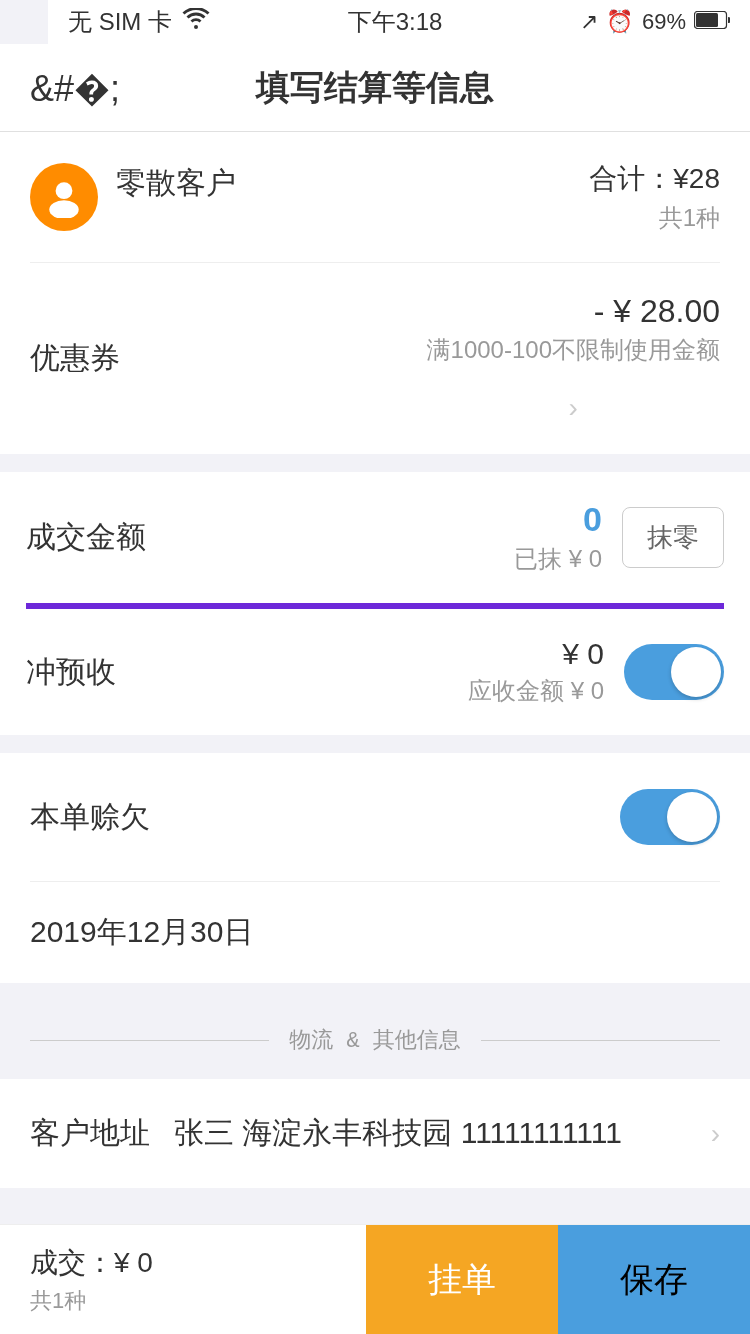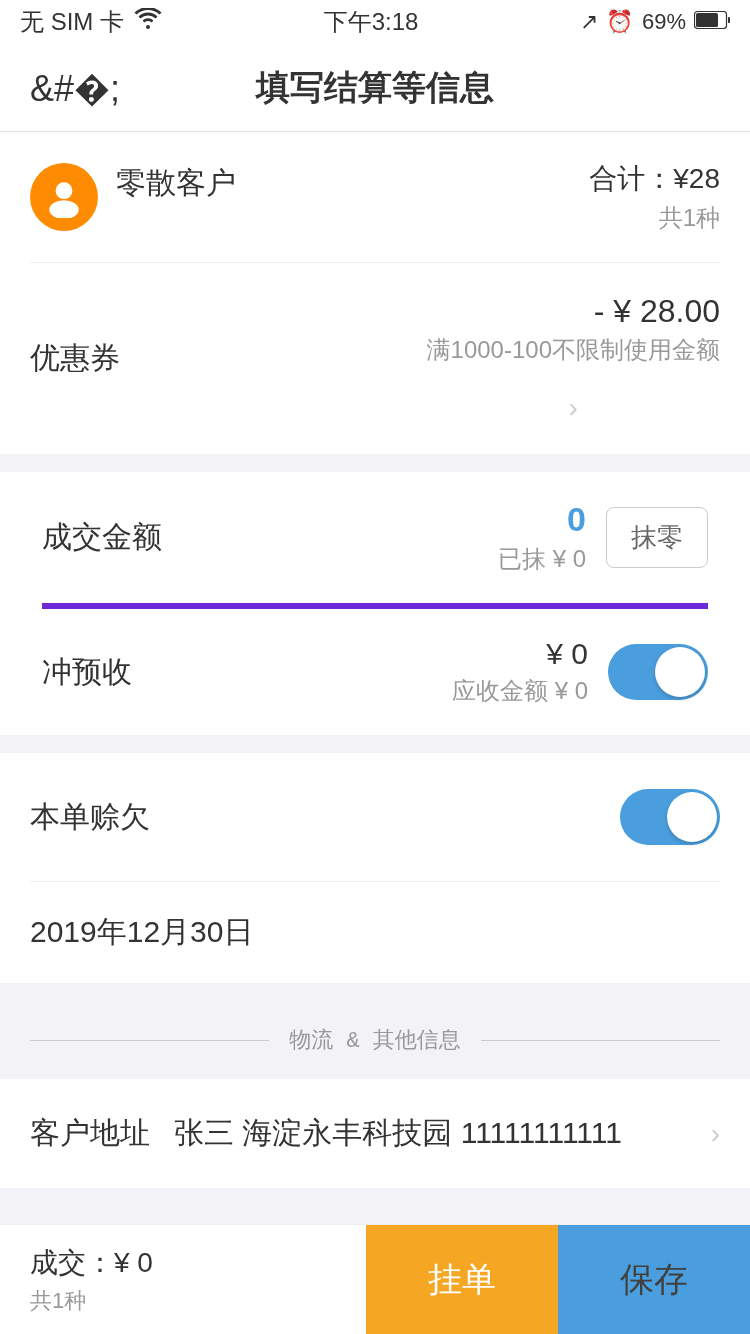--- a/index.html
+++ b/index.html
@@ -17,20 +17,21 @@
     
     .status-bar {
       height: 44px;
       background: #fff;
       display: flex;
       align-items: center;
       justify-content: space-between;
       padding: 0 20px;
       font-size: 24px;
       font-weight: 500;
+      margin-left: 48px;
     }
     .status-left { display: flex; align-items: center; gap: 10px; }
     .status-right { display: flex; align-items: center; gap: 8px; font-size: 22px; }
 
     
     .nav-bar {
       height: 88px;
       background: #fff;
       display: flex;
       align-items: center;
@@ -142,21 +143,21 @@
       margin-top: 4px;
     }
     .chevron-right {
       font-size: 28px;
       color: #ccc;
     }
 
     
     .deal-section {
       background: #fff;
-      padding: 0 42px;
+      padding: 0 26px;
     }
     .deal-row {
       display: flex;
       align-items: center;
       justify-content: space-between;
       padding: 28px 0;
     }
     .deal-label {
       font-size: 30px;
       color: #333;
@@ -358,21 +359,21 @@
       cursor: pointer;
     }
     .bottom-btn-save {
       width: 192px;
       height: 110px;
       background: #4a9ede;
       display: flex;
       align-items: center;
       justify-content: center;
       font-size: 34px;
-      color: #404040;
+      color: #000000;
       font-weight: 500;
       cursor: pointer;
     }
   </style>
 </head>
 <body>
 
 <div class="status-bar">
   <div class="status-left">
     <span>无 SIM 卡</span>

